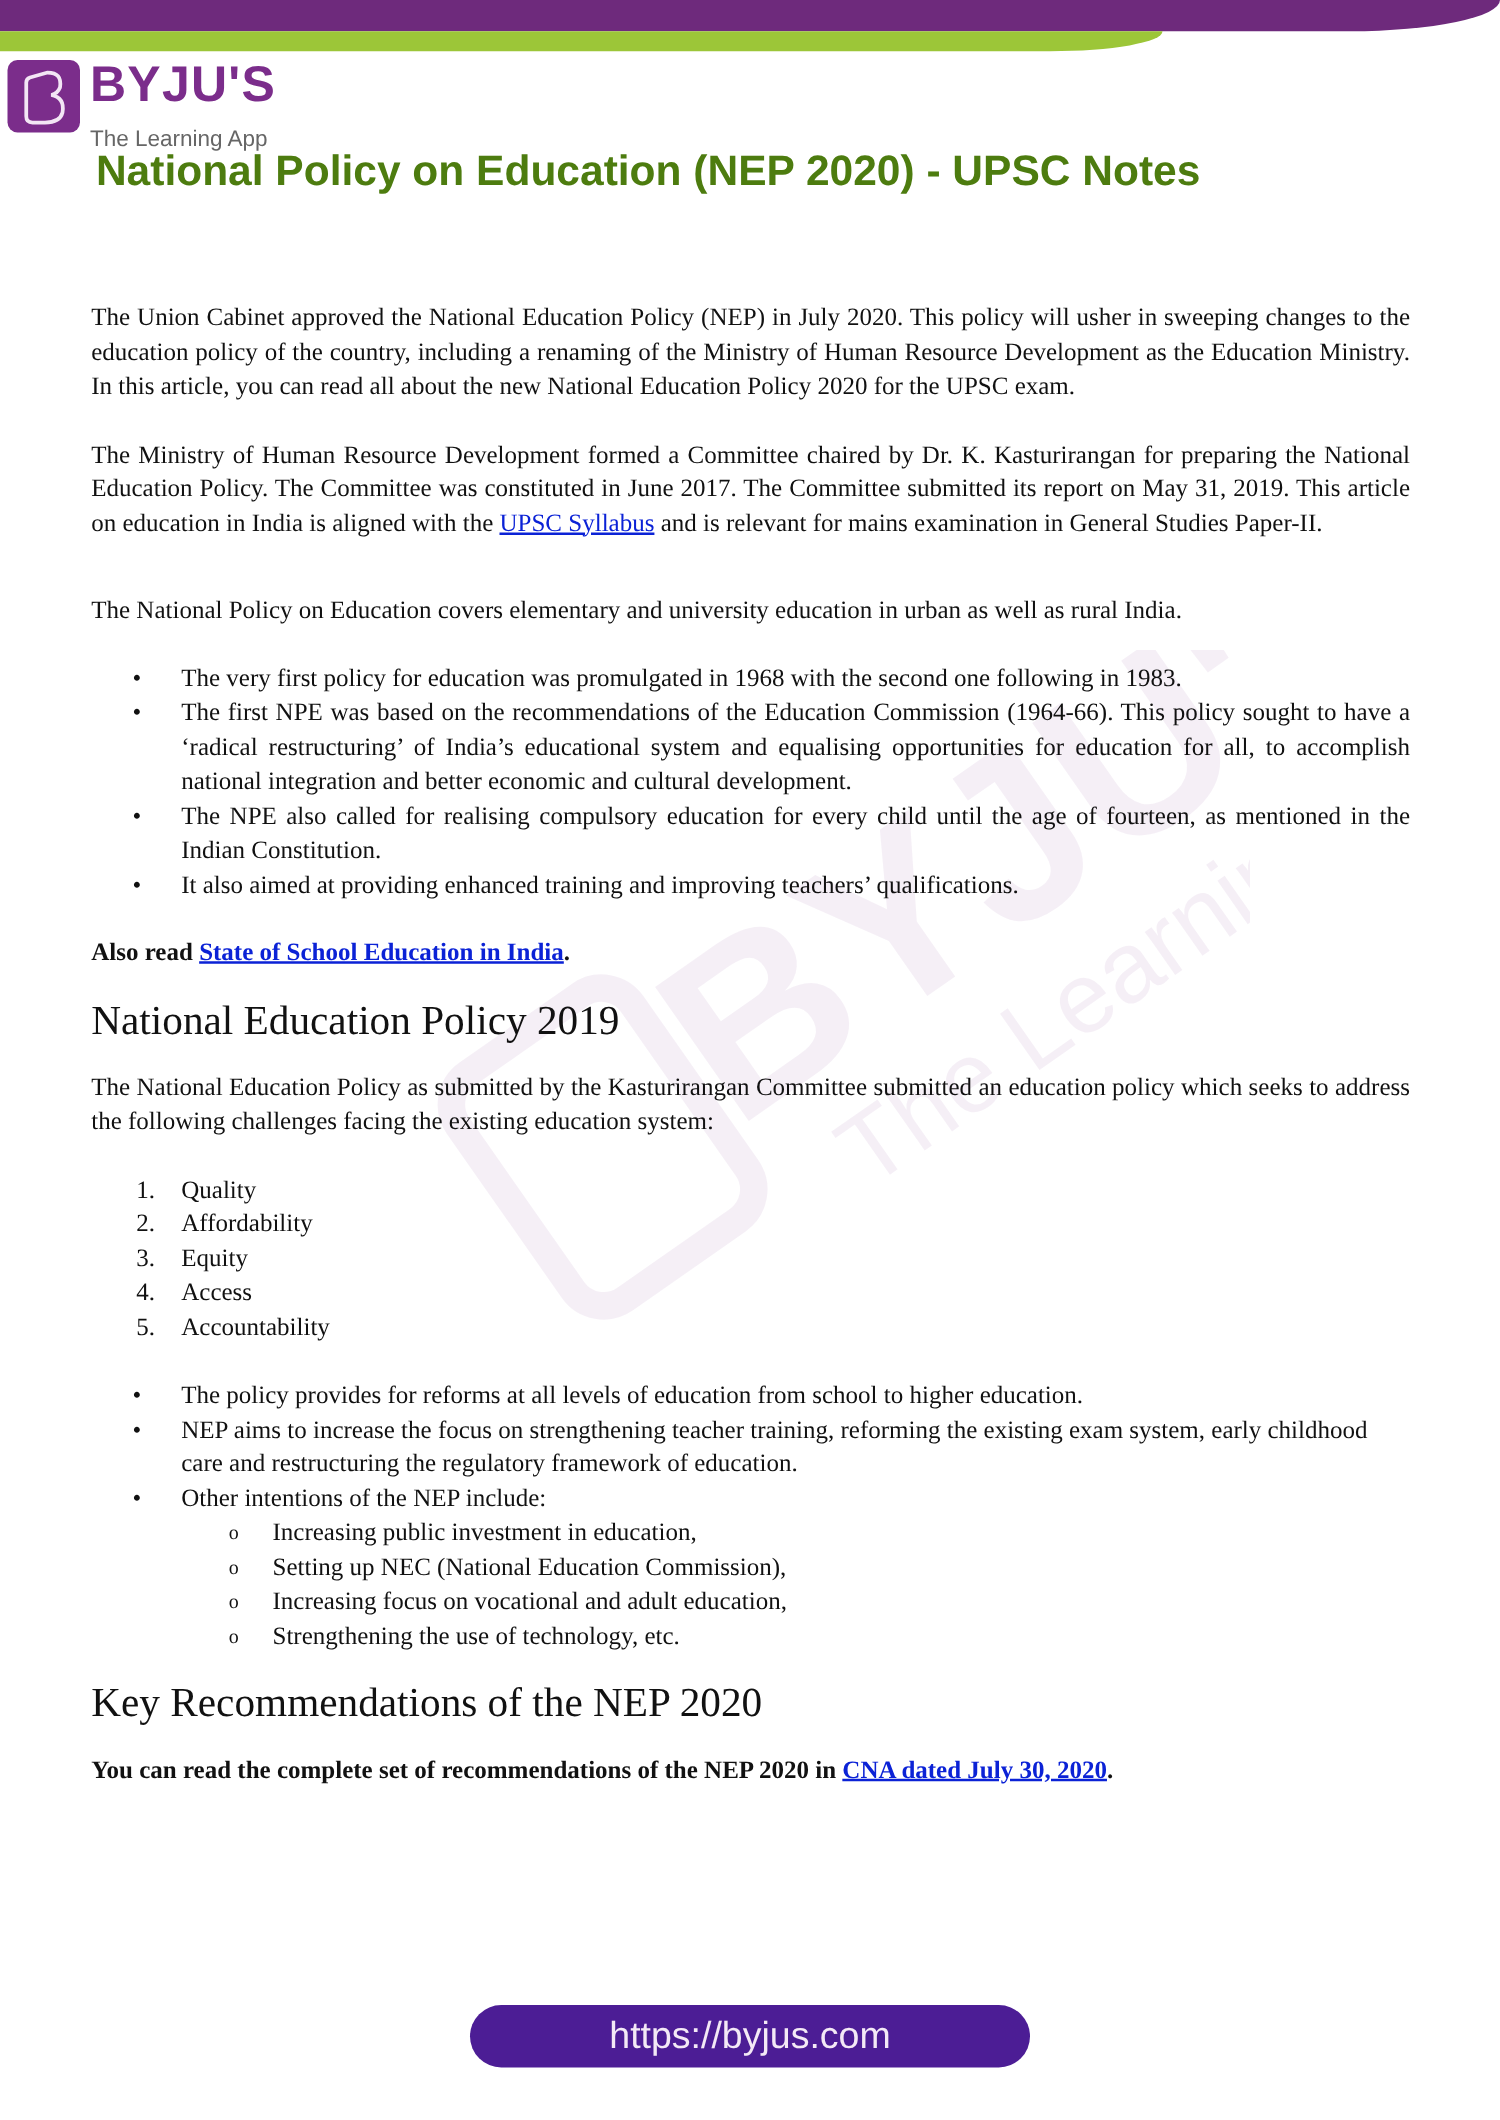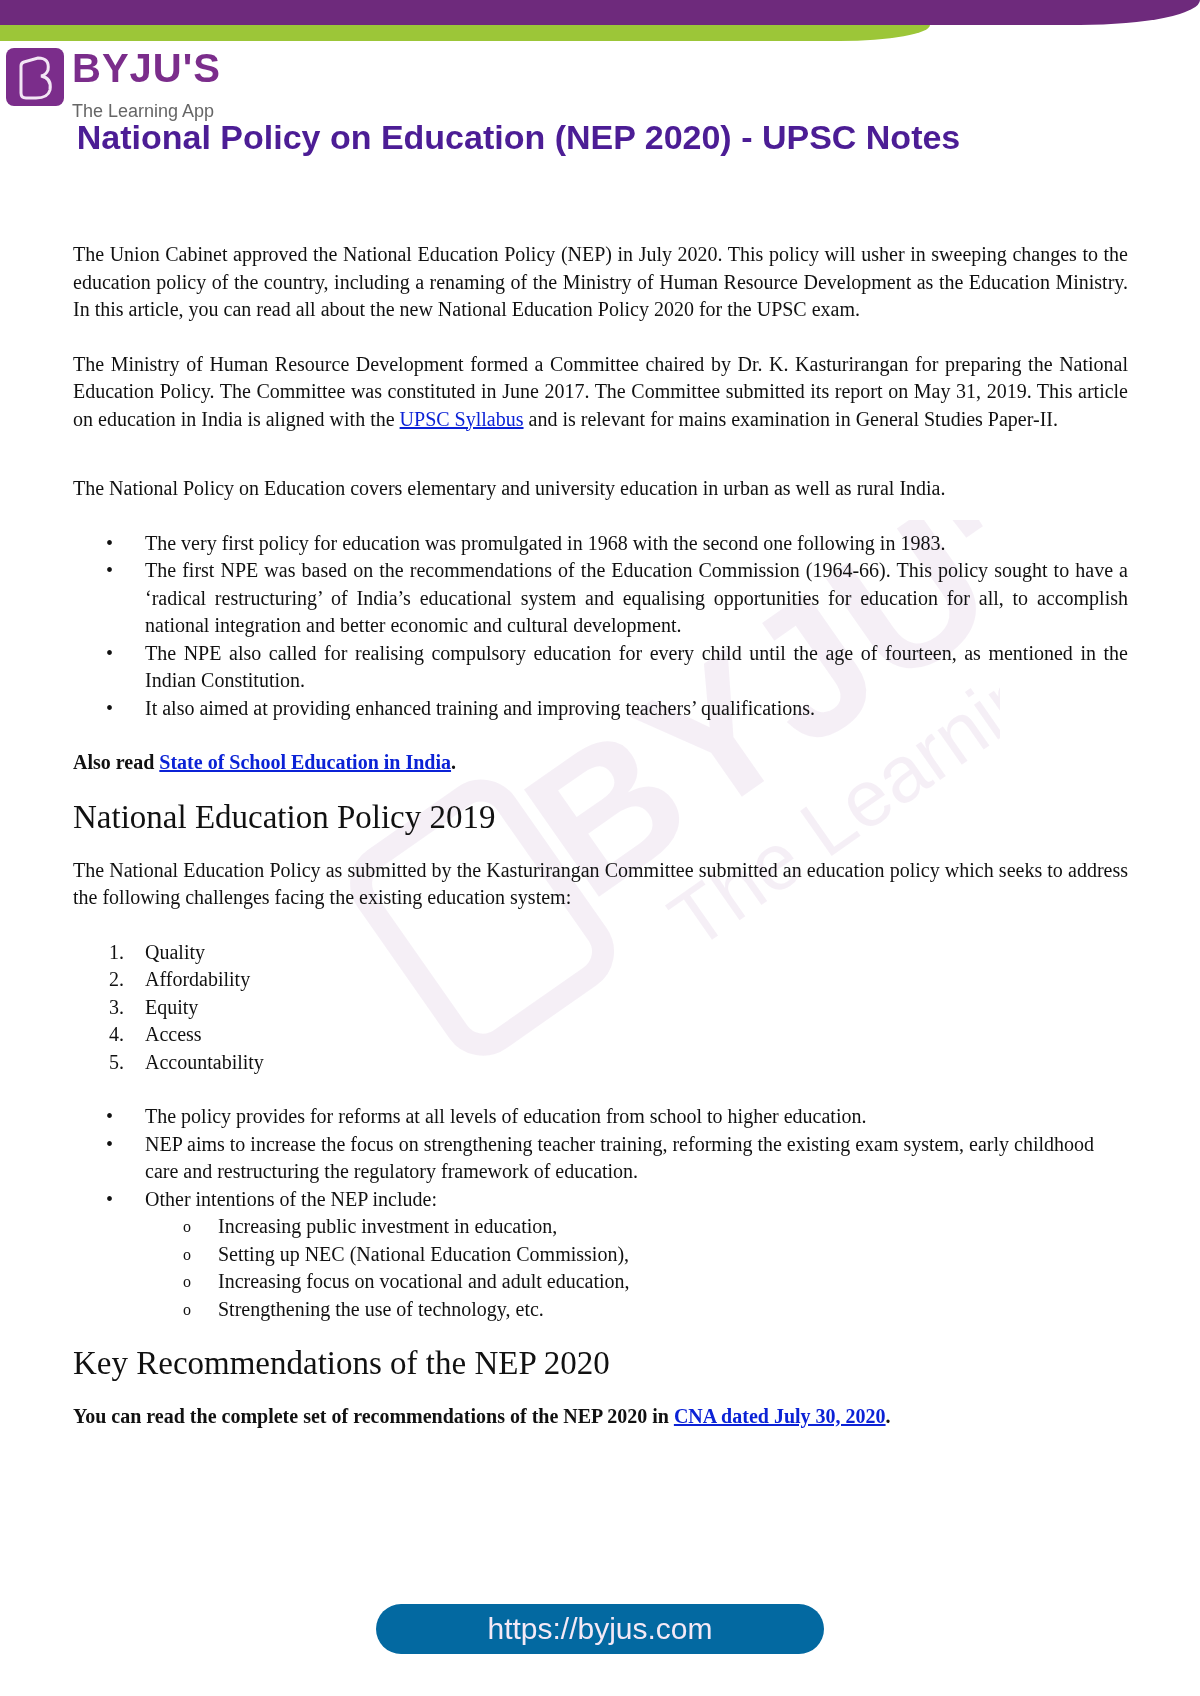--- a/index.html
+++ b/index.html
@@ -28,42 +28,42 @@
     font-family: "Liberation Sans", "DejaVu Sans", sans-serif; font-weight: bold;
     font-size: 40px; line-height: 40px; color: #7b2d8b; letter-spacing: 1px;
   }
   .logo-tag {
     font-family: "Liberation Sans", "DejaVu Sans", sans-serif;
     font-size: 18px; line-height: 20px; color: #666; margin-top: 13px;
   }
   .title {
     position: absolute; left: 0; width: 1037px; top: 118px; text-align: center;
     font-family: "Liberation Sans", "DejaVu Sans", sans-serif; font-weight: bold;
-    font-size: 34px; color: #4c1d95; margin: 0;
+    font-size: 34px; color: #4d7c0f; margin: 0;
   }
   .content { position: absolute; left: 73px; top: 193px; width: 1055px; font-size: 20px; line-height: 27.5px; margin-top: 48px; }
   p { margin: 0; text-align: justify; }
   .gap { height: 27px; }
   h2 { font-weight: normal; font-size: 33px; line-height: 40px; margin: 0; }
   a { color: #0b22d6; text-decoration: underline; }
   ul, ol { margin: 0; padding: 0; list-style: none; }
   .bullets li { position: relative; padding-left: 72px; }
   .bullets li .dot { position: absolute; left: 33px; top: 0; }
   .nums li { position: relative; padding-left: 72px; }
   .nums li .num { position: absolute; left: 36px; top: 0; }
   .sub li { position: relative; padding-left: 145px; }
   .sub li .circ { position: absolute; left: 110px; top: 0; font-size: 16px; }
   .bold { font-weight: bold; }
   .watermark {
     position: absolute; left: 300px; top: 520px; width: 700px; height: 560px;
     pointer-events: none; opacity: 0.07;
   }
   .footer-pill {
     position: absolute; left: 376px; top: 1604px; width: 448px; height: 50px;
-    background: #0369a1; border-radius: 25px; color: #f4e9f6;
+    background: #4c1d95; border-radius: 25px; color: #f4e9f6;
     font-family: "Liberation Sans", "DejaVu Sans", sans-serif; font-size: 30px;
     display: flex; align-items: center; justify-content: center;
   }
 </style>
 </head>
 <body>
 
 <div class="topbar">
   <div class="purple"></div>
   <div class="green"></div>

